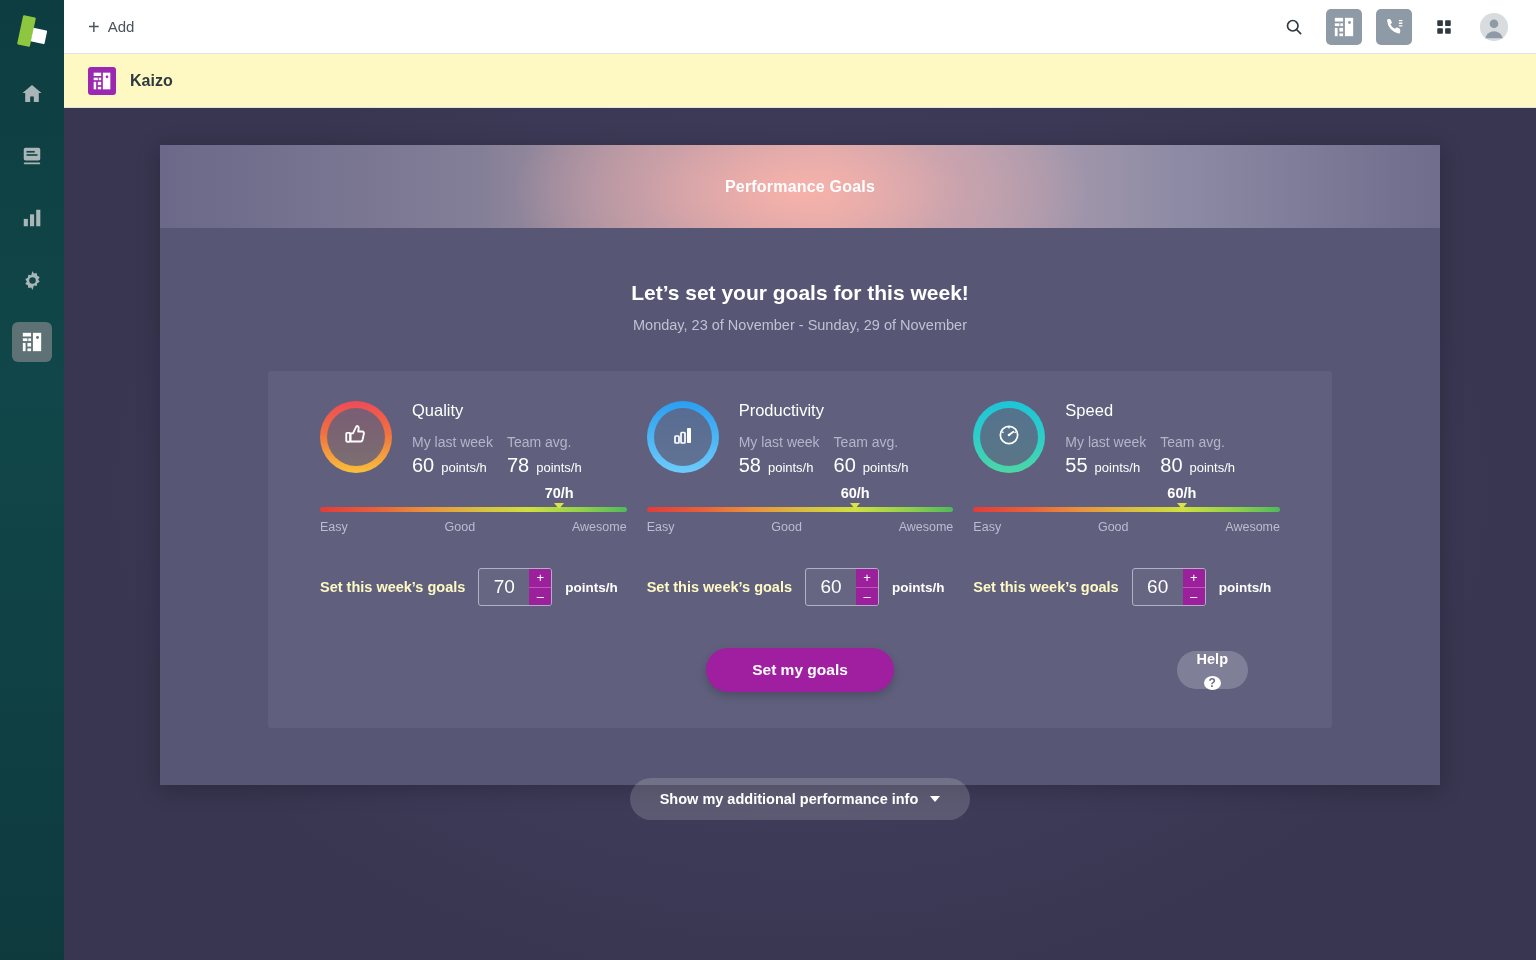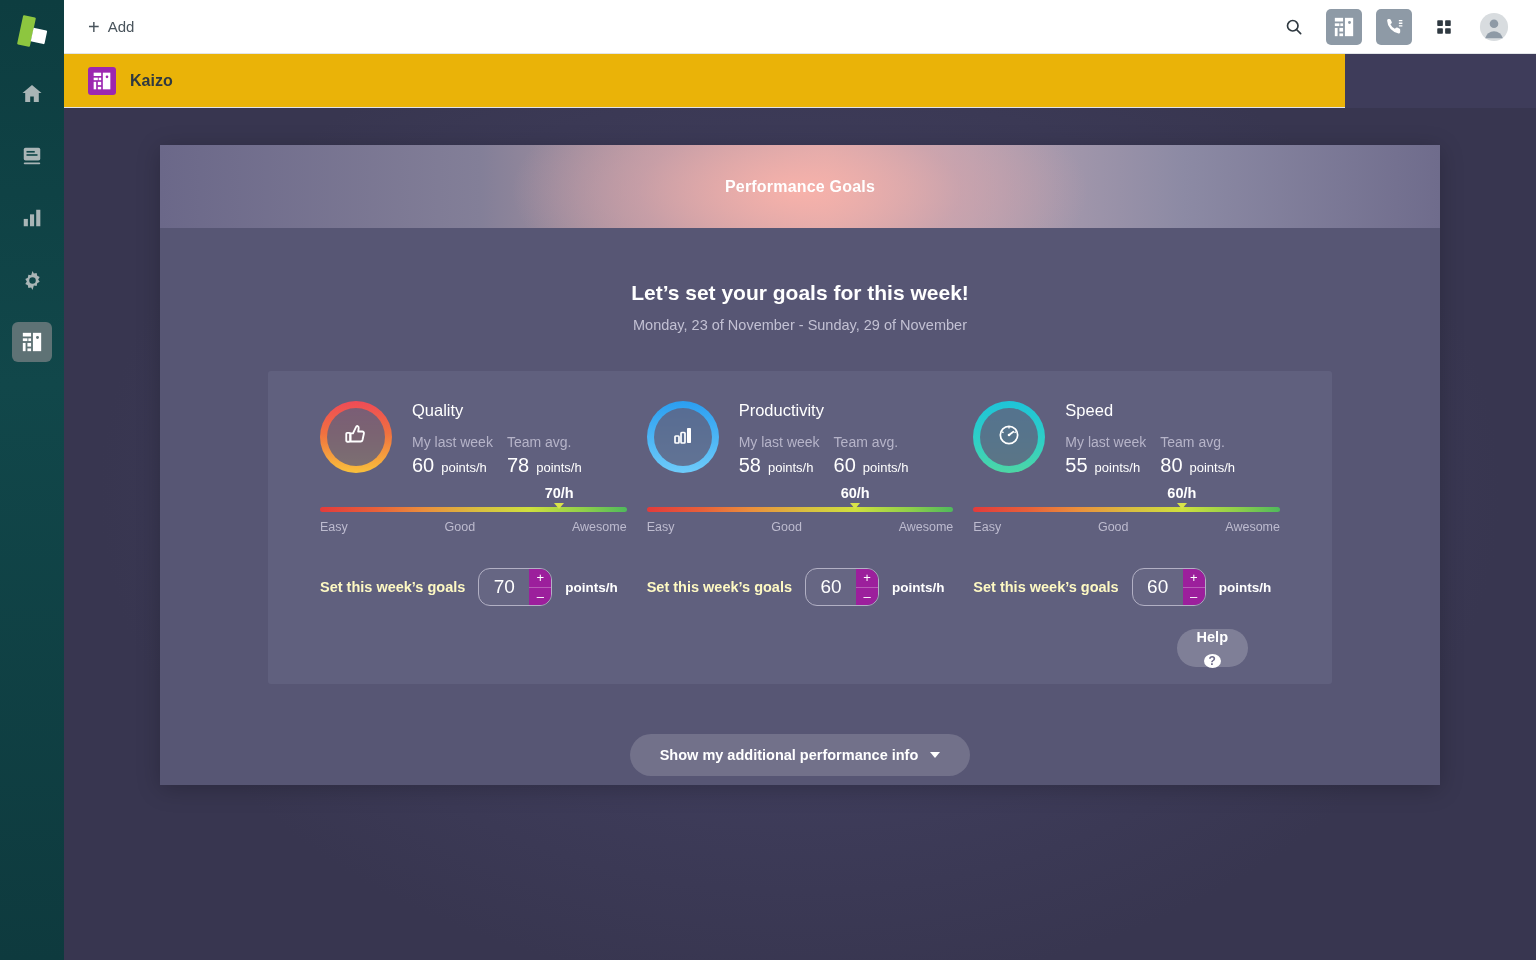--- a/index.html
+++ b/index.html
@@ -55,22 +55,22 @@
     width: 36px; height: 36px; margin-right: 14px;
     display: flex; align-items: center; justify-content: center;
     border-radius: 5px;
   }
   .tb-icon.boxed { background: #8e9aa6; }
   .tb-icon.boxed.k { background: #8e9aa6; }
 
   
   #appbar {
     position: absolute; left: 64px; top: 54px;
-    width: 1281px; height: 54px;
-    background: #eab308; border-bottom: 1px solid #dfe3e6;
+    width: 1472px; height: 54px;
+    background: #fef9c3; border-bottom: 1px solid #dfe3e6;
     display: flex; align-items: center;
   }
   #appbar .app-icon {
     width: 28px; height: 28px; margin-left: 24px;
     background: #9c27b0; border-radius: 3px;
     display: flex; align-items: center; justify-content: center;
   }
   #appbar .app-name {
     margin-left: 14px; font-size: 16px; font-weight: bold; color: #2f3941;
   }
@@ -158,21 +158,21 @@
   .scale-labels {
     display: flex; justify-content: space-between;
     margin-top: 8px; font-size: 12.5px; color: #bdbbcf;
   }
 
   
   .m-goal { margin-top: 34px; display: flex; align-items: center; gap: 13px; padding-left: 10px; }
   .m-goal .lbl { font-size: 14.5px; color: #fef9c3; font-weight: bold; white-space: nowrap; }
   .stepper {
     display: flex; align-items: stretch;
-    border: 1px solid #b2b0c4; border-radius: 12px;
+    border: 1px solid #b2b0c4; border-radius: 3px;
     height: 38px; overflow: hidden; background: rgba(255,255,255,0.04);
   }
   .stepper input {
     width: 50px; background: transparent; border: none; outline: none;
     color: #ffffff; font-size: 19px; text-align: center;
     font-family: "Liberation Sans", sans-serif;
   }
   .stepper .btns { display: flex; flex-direction: column; width: 22px; }
   .stepper .btns button {
     flex: 1; background: #9c1f9c; border: none; color: #ffffff;
@@ -533,20 +533,21 @@
           <button>+</button>
           <button>–</button>
         </div>
       </div>
       <span class="unit">points/h</span>
     </div>
   </div>
         </div>
 
       <div id="actions">
+        <button id="set-goals">Set my goals</button>
         <button id="help-btn">
           <span>Help</span>
           <span class="q-badge">?</span>
         </button>
       </div>
     </div>
 
     <div id="more-wrap">
       <button id="more-btn">
         <span>Show my additional performance info</span>

